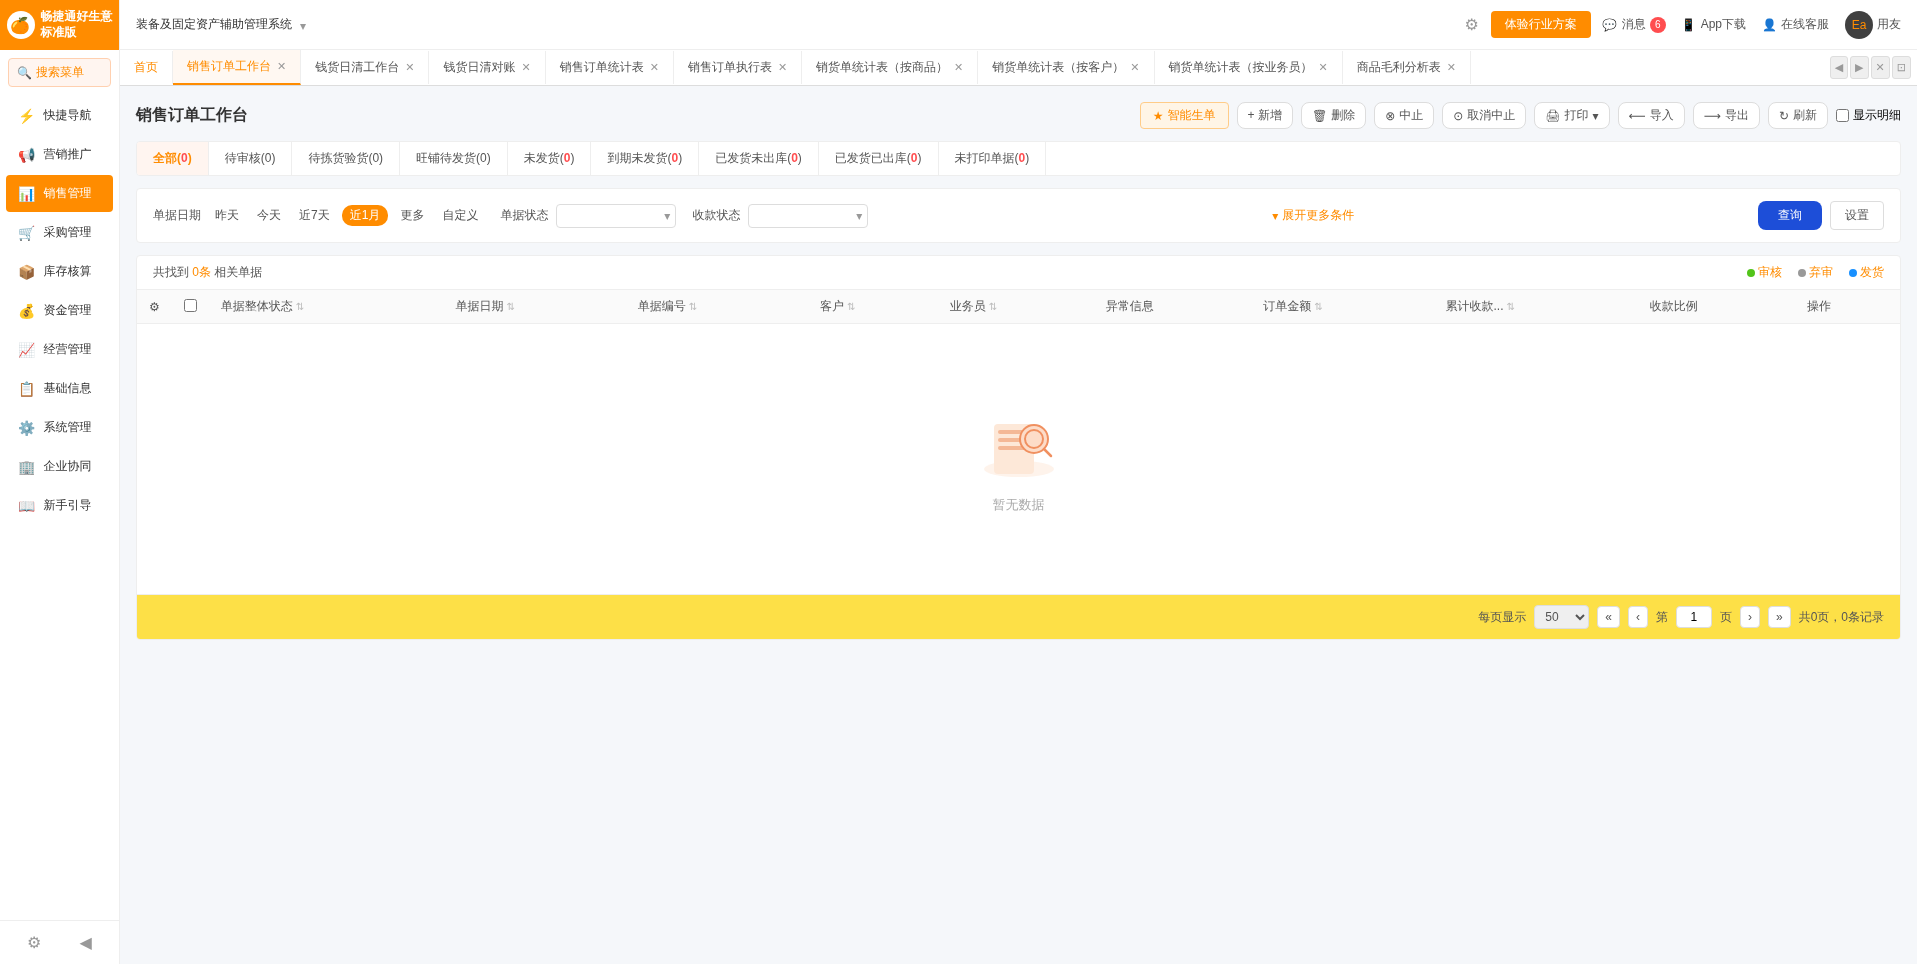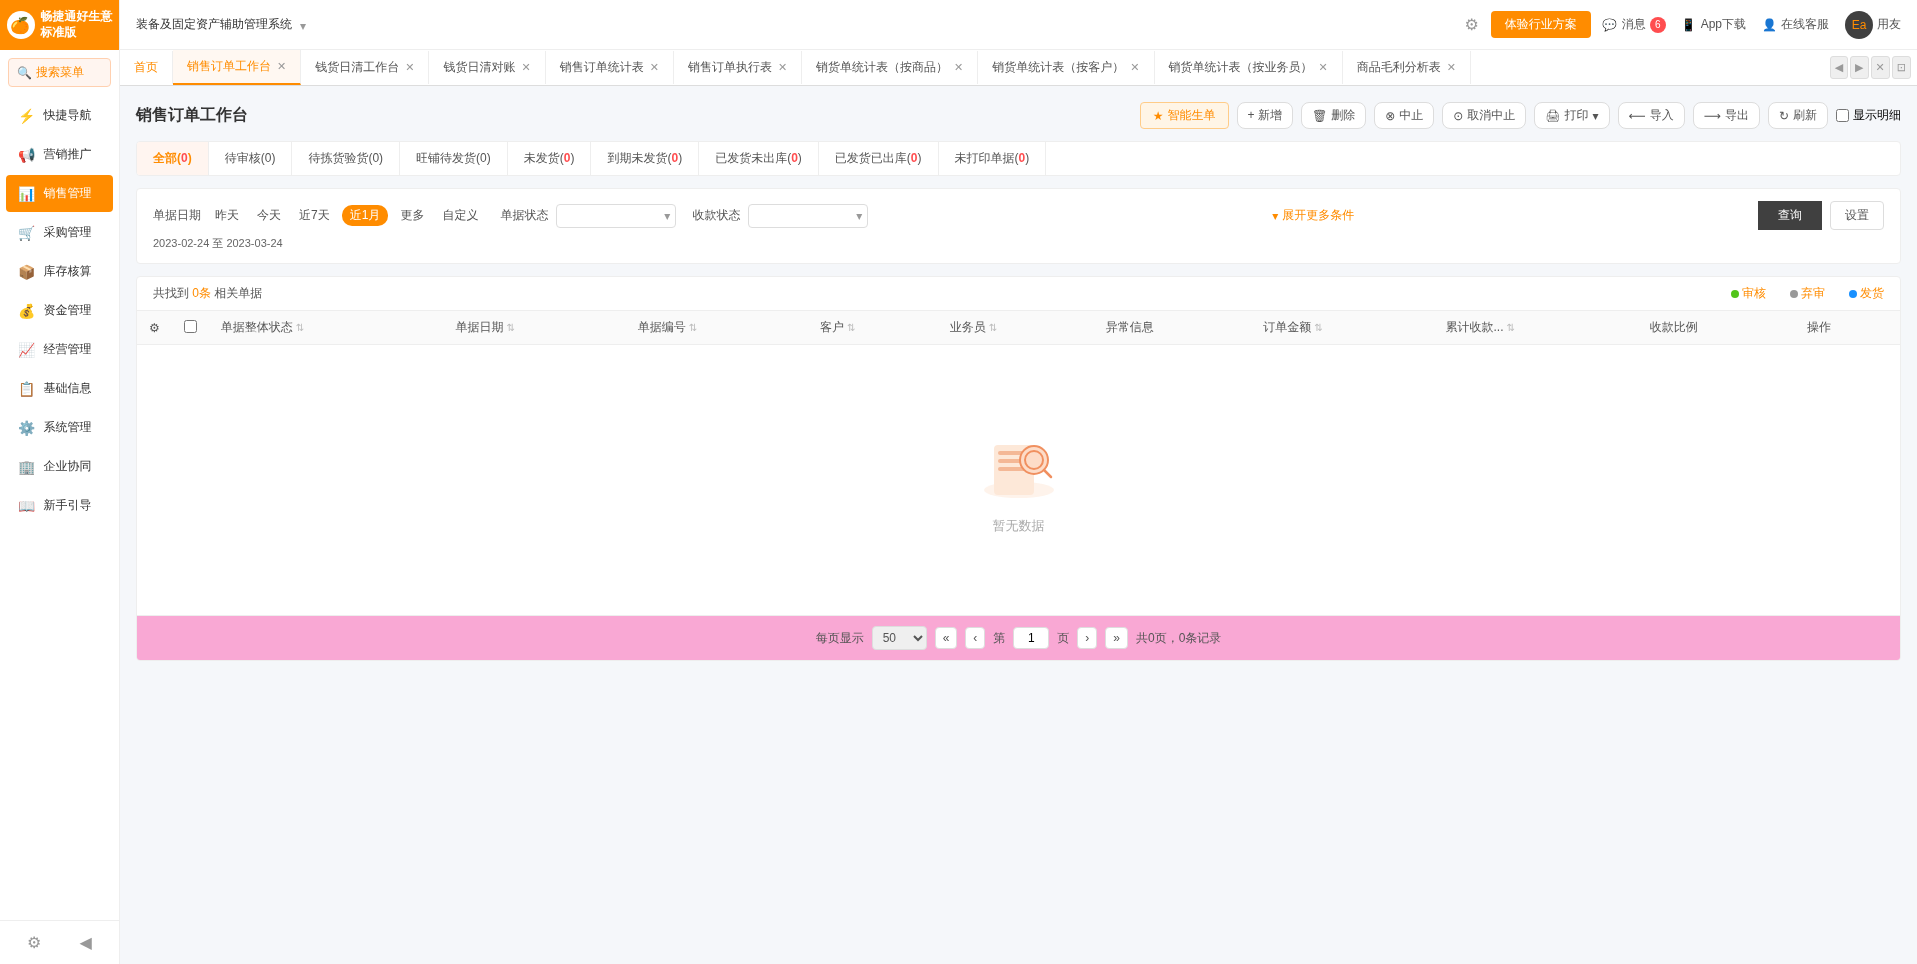--- a/index.html
+++ b/index.html
@@ -64,29 +64,29 @@
     .filter-label { color: #555; white-space: nowrap; }
     .filter-date-options { display: flex; gap: 6px; align-items: center; }
     .filter-date-opt { color: #555; cursor: pointer; padding: 2px 6px; border-radius: 3px; font-size: 12px; }
     .filter-date-opt.active { background: #ff8c00; color: #fff; border-radius: 10px; padding: 2px 8px; }
     .filter-date-range { color: #666; font-size: 11px; }
     .filter-select { border: 1px solid #ddd; border-radius: 4px; padding: 4px 24px 4px 8px; color: #555; background: #fff; cursor: pointer; min-width: 120px; font-size: 12px; appearance: none; }
     .filter-select-wrap { position: relative; display: flex; align-items: center; }
     .filter-select-wrap::after { content: '▾'; position: absolute; right: 6px; color: #999; pointer-events: none; }
     .filter-expand { display: flex; align-items: center; gap: 4px; color: #ff8c00; cursor: pointer; margin-left: auto; font-size: 12px; }
     .filter-actions { display: flex; gap: 8px; margin-left: auto; }
-    .query-btn { background: #404040; color: #fff; border: none; border-radius: 0; padding: 5px 20px; cursor: pointer; font-size: 12px; }
+    .query-btn { background: #1d4ed8; color: #fff; border: none; border-radius: 8px; padding: 5px 20px; cursor: pointer; font-size: 12px; }
     .setting-btn { background: #fff; color: #555; border: 1px solid #ddd; border-radius: 4px; padding: 5px 14px; cursor: pointer; font-size: 12px; }
 
     
     .table-area { background: #fff; border-radius: 4px; border: 1px solid #eee; overflow: hidden; }
     .table-top { display: flex; align-items: center; justify-content: space-between; padding: 8px 16px; border-bottom: 1px solid #eee; }
     .table-count { color: #555; font-size: 12px; }
     .table-count .count-num { color: #ff8c00; font-weight: normal; }
-    .table-top-actions { display: flex; gap: 24px; }
+    .table-top-actions { display: flex; gap: 16px; }
     .table-action-btn { display: flex; align-items: center; gap: 3px; color: #ff8c00; cursor: pointer; font-size: 12px; }
     .table-action-btn .dot { width: 8px; height: 8px; border-radius: 50%; display: inline-block; }
     .dot-green { background: #52c41a; }
     .dot-gray { background: #999; }
     .dot-blue { background: #1890ff; }
 
     
     table { width: 100%; border-collapse: collapse; }
     thead tr { background: #fafafa; }
     th { padding: 8px 12px; text-align: left; color: #555; font-weight: normal; border-bottom: 1px solid #eee; white-space: nowrap; font-size: 12px; }
@@ -95,21 +95,21 @@
     .sort-icon { color: #bbb; font-size: 10px; }
     .col-checkbox { width: 30px; }
     .col-config { width: 30px; }
 
     
     .empty-state { display: flex; flex-direction: column; align-items: center; justify-content: space-between; padding: 80px 0; color: #999; }
     .empty-icon { width: 100px; height: 80px; margin-bottom: 12px; }
     .empty-text { color: #aaa; font-size: 13px; }
 
     
-    .pagination { display: flex; align-items: center; justify-content: center; padding: 10px 16px; background: #f9a8d4; border-top: 1px solid #eee; gap: 8px; }
+    .pagination { display: flex; align-items: center; justify-content: flex-end; padding: 10px 16px; background: #fde047; border-top: 1px solid #eee; gap: 8px; }
     .page-size-label { color: #555; }
     .page-size-select { border: 1px solid #ddd; border-radius: 4px; padding: 3px 6px; color: #555; font-size: 12px; }
     .page-nav-btn { border: 1px solid #ddd; border-radius: 4px; padding: 3px 7px; cursor: pointer; color: #555; background: #fff; font-size: 12px; }
     .page-input { border: 1px solid #ddd; border-radius: 4px; padding: 3px 6px; width: 36px; text-align: center; font-size: 12px; }
     .page-total { color: #555; }
   </style>
 </head>
 <body>
 
 <div class="sidebar">
@@ -366,23 +366,20 @@
         </div>
         <div class="filter-expand">
           <span>▾</span>
           <span>展开更多条件</span>
         </div>
         <div class="filter-actions">
           <button class="query-btn">查询</button>
           <button class="setting-btn">设置</button>
         </div>
       </div>
-      <div style="margin-top:6px;">
-        <span class="filter-date-range">2023-02-24 至 2023-03-24</span>
-      </div>
     </div>
 
     <div class="table-area">
       <div class="table-top">
         <span class="table-count">
           共找到 <span class="count-num">0条</span> 相关单据
         </span>
         <div class="table-top-actions">
           <span class="table-action-btn">
             <span class="dot dot-green"></span>

